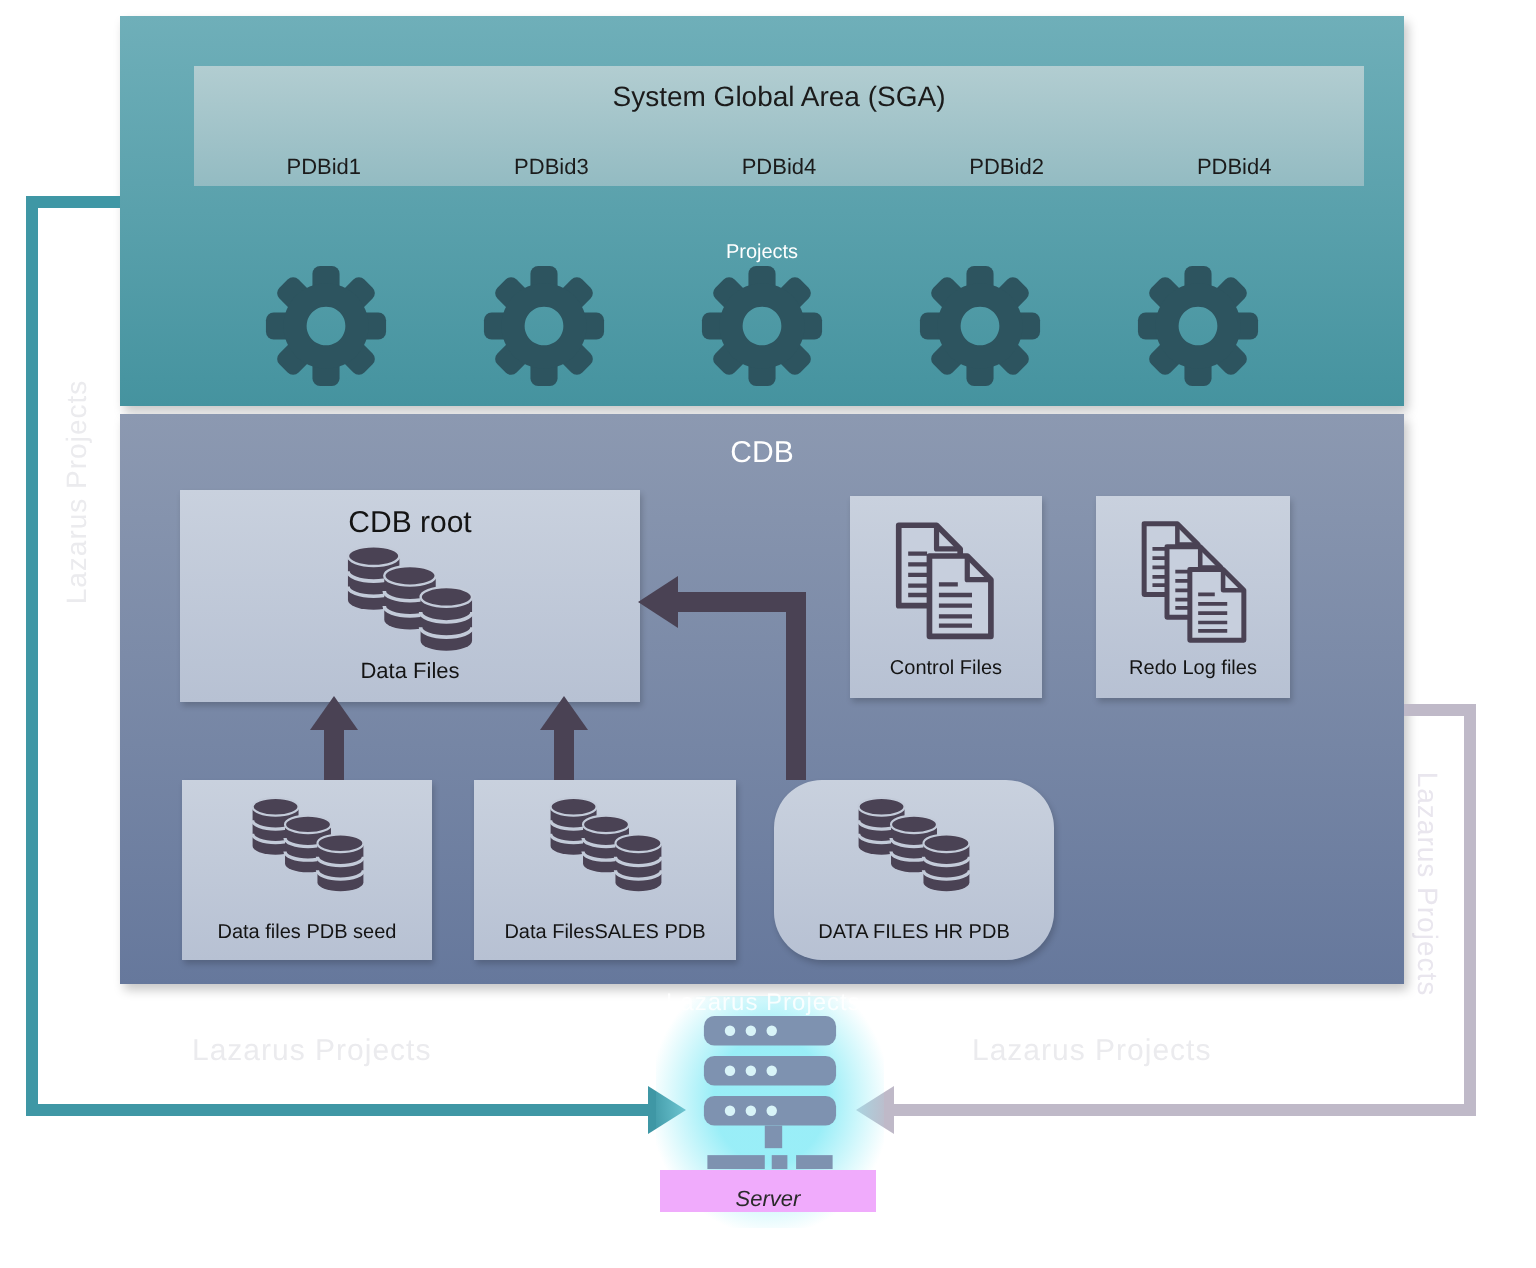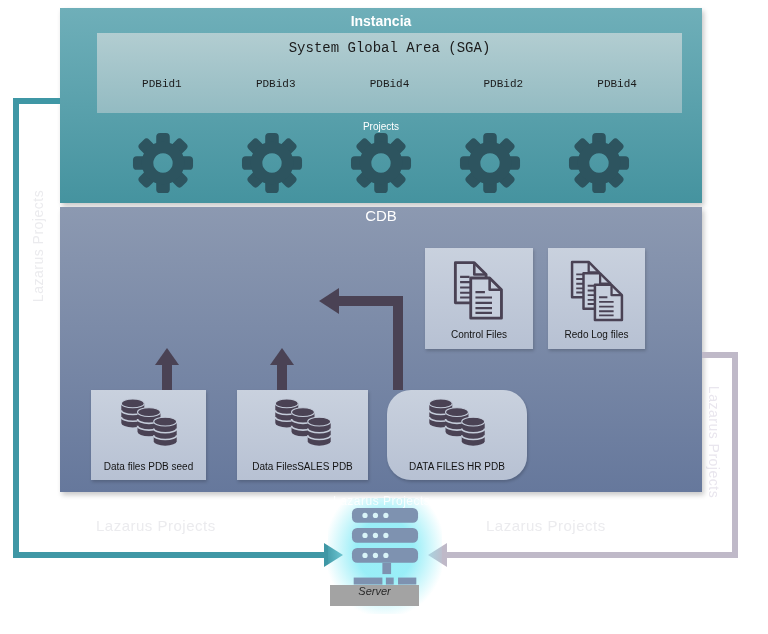--- a/index.html
+++ b/index.html
@@ -18,52 +18,52 @@
   .wm-server{left:333px;top:494px;font-size:12px;color:rgba(255,255,255,.85);z-index:6;}
   
   .teal{background:#3f97a5;}
   .grayline{background:#bfb9c8;}
   .seg{position:absolute;}
   .head-right{position:absolute;width:0;height:0;border-top:12px solid transparent;border-bottom:12px solid transparent;border-left:19px solid #3f97a5;}
   .head-left-gray{position:absolute;width:0;height:0;border-top:12px solid transparent;border-bottom:12px solid transparent;border-right:19px solid #bfb9c8;}
   
   .instancia{left:60px;top:8px;width:642px;height:195px;background:linear-gradient(180deg,#6fafb9,#45939f);box-shadow:2px 3px 5px rgba(0,0,0,.22);}
   .instancia-title{margin-top:5px;text-align:center;color:#ffffff;font-size:14px;font-weight:600;}
-  .sga{position:absolute;left:37px;top:25px;width:585px;height:80px;background:linear-gradient(180deg,#b2cdd1,#93bbc2);font-family:Liberation Mono, monospace;}
+  .sga{position:absolute;left:37px;top:25px;width:585px;height:60px;background:linear-gradient(180deg,#b2cdd1,#93bbc2);}
   .sga-title{margin-top:7px;text-align:center;color:#1b1b1b;font-size:14px;}
   .pdb-row{display:flex;justify-content:space-around;margin-top:22px;padding:0 8px;}
   .pdb-row span{font-size:11px;color:#1b1b1b;}
   .procesos{position:absolute;left:0;top:113px;width:100%;text-align:center;color:#ffffff;font-size:10px;}
   .gear-row{position:absolute;left:0;top:124px;width:100%;display:flex;justify-content:space-around;padding:0 48px;box-sizing:border-box;}
   .gear-row svg{width:62px;height:62px;}
   
   .cdb{left:60px;top:207px;width:642px;height:285px;background:linear-gradient(180deg,#8c99b1,#66789c);box-shadow:2px 3px 5px rgba(0,0,0,.22);}
-  .cdb-title{margin-top:0;text-align:center;color:#ffffff;font-size:15px;}
+  .cdb-title{margin-top:11px;text-align:center;color:#ffffff;font-size:15px;}
   .litebox{position:absolute;background:linear-gradient(180deg,#c9d1de,#b7c1d3);box-shadow:1px 2px 3px rgba(0,0,0,.18);display:flex;flex-direction:column;align-items:center;}
   .cdb-root{left:30px;top:38px;width:230px;height:106px;}
   .cdb-root-title{font-size:15px;color:#141414;margin-top:8px;}
   .cdb-root .icon-db{margin-top:2px;}
   .files-label{font-size:11px;color:#141414;margin-top:2px;}
-  .ctrl{left:365px;top:41px;width:108px;height:101px;justify-content:flex-start;}
+  .ctrl{left:365px;top:41px;width:96px;height:101px;justify-content:flex-start;}
   .redo{left:488px;top:41px;width:97px;height:101px;justify-content:flex-start;}
   .doclabel{font-size:10px;color:#141414;margin-top:auto;margin-bottom:9px;}
   .pdbbox{top:183px;height:90px;justify-content:flex-start;}
   .pdbbox .icon-db{margin-top:8px;}
   .pdbbox .pdblabel{font-size:10px;color:#141414;margin-top:auto;margin-bottom:8px;white-space:nowrap;}
-  .pdb1{left:31px;width:115px;}
+  .pdb1{left:31px;width:125px;}
   .pdb2{left:177px;width:131px;text-align:right;}
   .pdb3{left:327px;width:140px;border-radius:24px;}
   
   .dk{background:#4a4254;}
   .uphead{position:absolute;width:0;height:0;border-left:12px solid transparent;border-right:12px solid transparent;border-bottom:17px solid #4a4254;}
   .lefthead{position:absolute;width:0;height:0;border-top:13px solid transparent;border-bottom:13px solid transparent;border-right:20px solid #4a4254;}
   
   .glow{left:328px;top:498px;width:114px;height:116px;background:radial-gradient(ellipse at 50% 45%,rgba(148,237,247,.95) 35%,rgba(148,237,247,0) 75%);z-index:4;}
   .server-svg{left:343px;top:508px;z-index:5;}
-  .server-labelbox{left:330px;top:585px;width:89px;height:21px;background:#a3a3a3;z-index:5;display:flex;align-items:flex-start;justify-content:center;}
+  .server-labelbox{left:330px;top:585px;width:108px;height:21px;background:#f0abfc;z-index:5;display:flex;align-items:flex-end;justify-content:center;}
   .server-labelbox span{font-size:11px;font-style:italic;color:#2a2a2a;}
   .z3{z-index:3;}
 </style>
 </head>
 <body>
 
 <svg width="0" height="0" style="position:absolute">
   <defs>
     <g id="db-stack-sym">
       <g id="one-stack">
@@ -93,21 +93,20 @@
   <div class="seg teal z3" style="left:13px;top:98px;width:6px;height:460px;"></div>
   <div class="seg teal z3" style="left:13px;top:552px;width:311px;height:6px;"></div>
   <div class="head-right z3" style="left:324px;top:543px;"></div>
 
   <div class="seg grayline z3" style="left:702px;top:352px;width:36px;height:6px;"></div>
   <div class="seg grayline z3" style="left:732px;top:352px;width:6px;height:206px;"></div>
   <div class="seg grayline z3" style="left:447px;top:552px;width:291px;height:6px;"></div>
   <div class="head-left-gray z3" style="left:428px;top:543px;"></div>
 
   <div class="abs instancia">
-    <div class="instancia-title">Instancia</div>
 
     <div class="sga">
       <div class="sga-title">System Global Area (SGA)</div>
       <div class="pdb-row">
         <span>PDBid1</span>
         <span>PDBid3</span>
         <span>PDBid4</span>
         <span>PDBid2</span>
         <span>PDBid4</span>
       </div>
@@ -180,20 +179,29 @@
             <rect x="25" y="1" width="14" height="16" rx="4" transform="rotate(315 32 32)"></rect>
             <path fill-rule="evenodd" d="M32 10 a22 22 0 1 0 0.01 0 z M32 22 a10 10 0 1 1 -0.01 0 z"></path>
           </g>
         </svg>
     </div>
   </div>
 
   <div class="abs cdb">
     <div class="cdb-title">CDB</div>
 
+    <div class="litebox cdb-root">
+      <div class="cdb-root-title">CDB root</div>
+      <svg class="icon-db" width="78" height="56" viewBox="0 0 86 74">
+        <use href="#one-stack"></use>
+          <use href="#one-stack" transform="translate(24,13)"></use>
+          <use href="#one-stack" transform="translate(48,27)"></use>
+      </svg>
+      <div class="files-label">Data Files</div>
+    </div>
 
     <div class="litebox ctrl">
       <svg width="52" height="62" viewBox="0 0 44 52" style="margin-top:12px">
         <use href="#one-doc"></use>
           <use href="#one-doc" transform="translate(13,13)"></use>
       </svg>
       <div class="doclabel">Control Files</div>
     </div>
 
     <div class="litebox redo">

